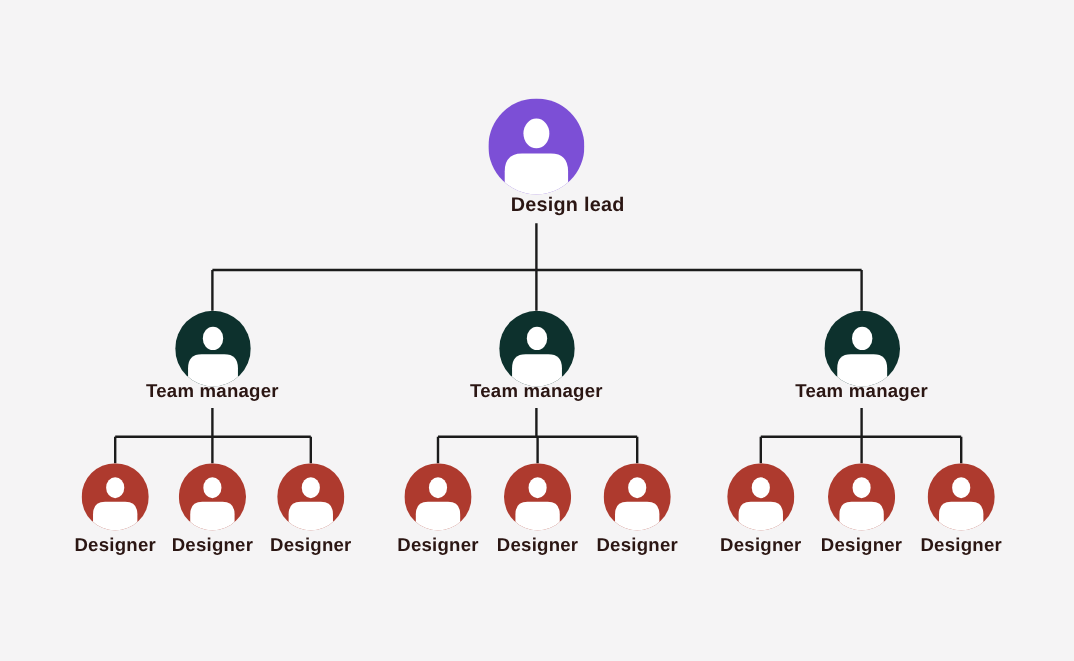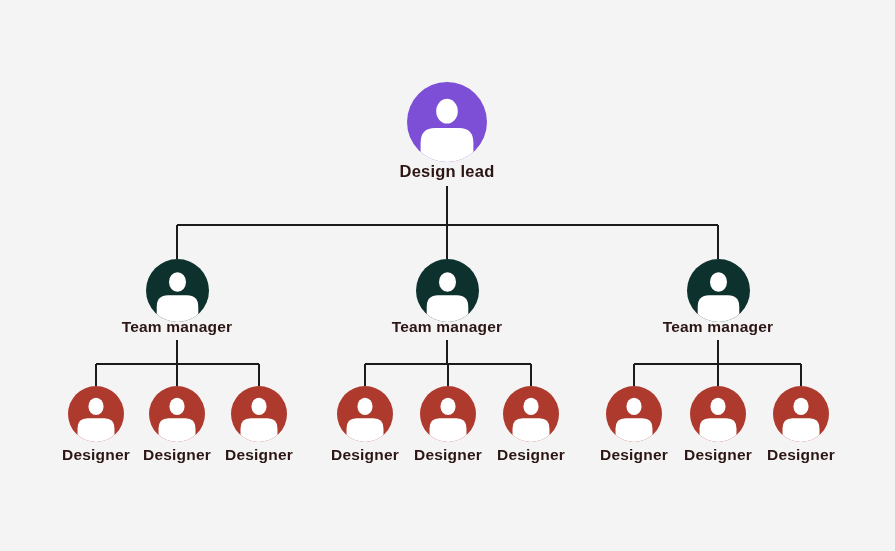--- a/index.html
+++ b/index.html
@@ -55,21 +55,21 @@
 
   <div id="nodes">
       <div class="node">
       <svg class="avatar" viewBox="0 0 100 100" style="left: 407px; top: 82px; width: 80px; height: 80px;">
         <circle class="bg" cx="50" cy="50" r="50" fill="#7C4FD6"></circle>
         <g clip-path="url(#avclip)" fill="#ffffff">
           <ellipse cx="50" cy="36.5" rx="13.5" ry="15.5"></ellipse>
           <path d="M17 102 V76 Q17 57.5 35 57.5 H65 Q83 57.5 83 76 V102 Z"></path>
         </g>
       </svg>
-      <div class="label" style="left: 447px; top: 162px; font-size: 16.5px;">Design lead</div>
+      <div class="label" style="left: 473px; top: 162px; font-size: 16.5px;">Design lead</div>
     </div>
       <div class="node">
       <svg class="avatar" viewBox="0 0 100 100" style="left: 145.5px; top: 258.5px; width: 63px; height: 63px;">
         <circle class="bg" cx="50" cy="50" r="50" fill="#0D312D"></circle>
         <g clip-path="url(#avclip)" fill="#ffffff">
           <ellipse cx="50" cy="36.5" rx="13.5" ry="15.5"></ellipse>
           <path d="M17 102 V76 Q17 57.5 35 57.5 H65 Q83 57.5 83 76 V102 Z"></path>
         </g>
       </svg>
       <div class="label" style="left: 177px; top: 318px; font-size: 15.5px;">Team manager</div>

